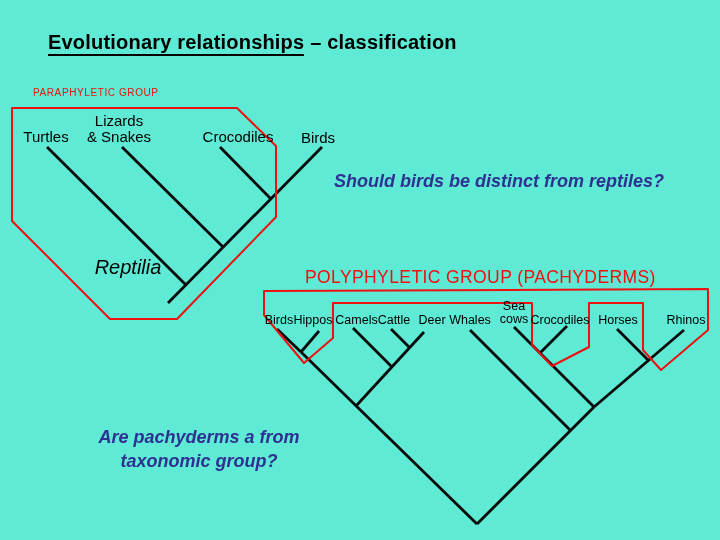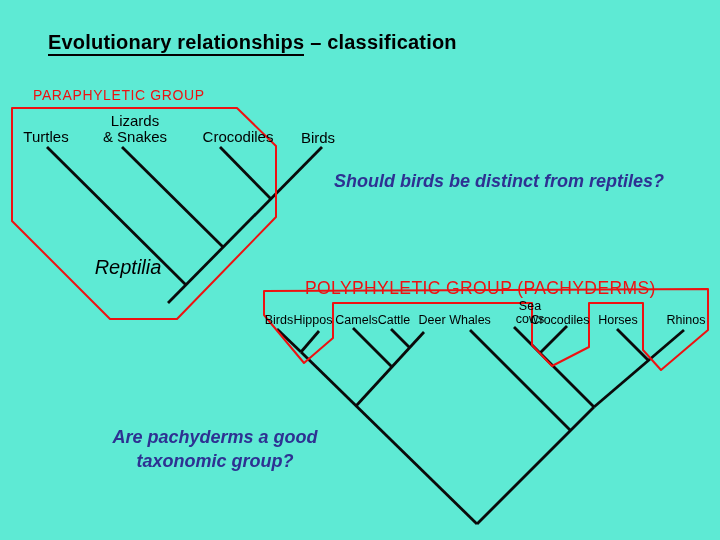--- a/index.html
+++ b/index.html
@@ -3,25 +3,25 @@
 <meta charset="utf-8">
 <style>
   html,body{margin:0;padding:0;background:#fff;}
   #slide{
     position:relative;width:720px;height:540px;background:#5eead4;overflow:hidden;
     font-family:"Liberation Sans", sans-serif;color:#000;
   }
   #tree-svg{position:absolute;left:0;top:0;width:720px;height:540px;}
   .abs{position:absolute;white-space:nowrap;}
   .ctr{transform:translateX(-50%);text-align:center;}
-  .pre{white-space:pre-line;margin-left:16px;}
+  .pre{white-space:pre-line;}
   .title{font-size:20px;font-weight:bold;letter-spacing:0.2px;}
   .title .u{border-bottom:2.5px solid #000;padding-bottom:1px;}
   .grp-label{color:#ee1111;}
-  .grp-label.para{font-size:14px;letter-spacing:0.6px;}
+  .grp-label.para{font-size:10px;letter-spacing:0.6px;}
   .grp-label.poly{font-size:17.5px;letter-spacing:0.4px;}
   .taxonL{font-size:15px;line-height:15.5px;}
   .taxonR{font-size:12.5px;line-height:13px;}
   .clade{font-size:20px;}
   .question{color:#2e3192;font-size:18px;font-weight:bold;font-style:italic;}
   .q2{line-height:24px;width:230px;}
   .tree line{stroke:#0a0a0a;stroke-width:2.8;stroke-linecap:butt;}
   .outline{fill:none;stroke:#ee1111;stroke-width:2;stroke-linejoin:round;stroke-linecap:round;}
 </style>
 </head>
@@ -63,28 +63,28 @@
 
   <div class="abs grp-label para" style="left:33px;top:87px;">PARAPHYLETIC GROUP</div>
   <div class="abs taxonL ctr" style="left:46px;top:129px;">Turtles</div>
   <div class="abs taxonL ctr pre" style="left:119px;top:113px;">Lizards
 &amp; Snakes</div>
   <div class="abs taxonL ctr" style="left:222px;top:129px;margin-left:16px;">Crocodiles</div>
   <div class="abs taxonL ctr" style="left:318px;top:130px;">Birds</div>
   <div class="abs clade ctr" style="left:128px;top:256px;font-style:italic;">Reptilia</div>
   <div class="abs question" style="left:334px;top:171px;">Should birds be distinct from reptiles?</div>
 
-  <div class="abs grp-label poly" style="left:305px;top:267px;margin-top:11px;">POLYPHYLETIC GROUP (PACHYDERMS)</div>
+  <div class="abs grp-label poly" style="left:305px;top:267px;">POLYPHYLETIC GROUP (PACHYDERMS)</div>
   <div class="abs taxonR ctr" style="left:279px;top:314px;">Birds</div>
   <div class="abs taxonR ctr" style="left:313px;top:314px;">Hippos</div>
   <div class="abs taxonR ctr" style="left:353px;top:314px;padding-left:7px;">Camels</div>
   <div class="abs taxonR ctr" style="left:394px;top:314px;">Cattle</div>
   <div class="abs taxonR ctr" style="left:432px;top:314px;">Deer</div>
   <div class="abs taxonR ctr" style="left:470px;top:314px;">Whales</div>
   <div class="abs taxonR ctr pre" style="left:514px;top:300px;">Sea
 cows</div>
   <div class="abs taxonR ctr" style="left:560px;top:314px;">Crocodiles</div>
   <div class="abs taxonR ctr" style="left:618px;top:314px;">Horses</div>
   <div class="abs taxonR ctr" style="left:686px;top:314px;">Rhinos</div>
-  <div class="abs question q2 ctr pre" style="left:199px;top:425px;">Are pachyderms a good
+  <div class="abs question q2 ctr pre" style="left:199px;top:425px;">Are pachyderms a from
 taxonomic group?</div>
 
 </div>
 
 </body></html>

